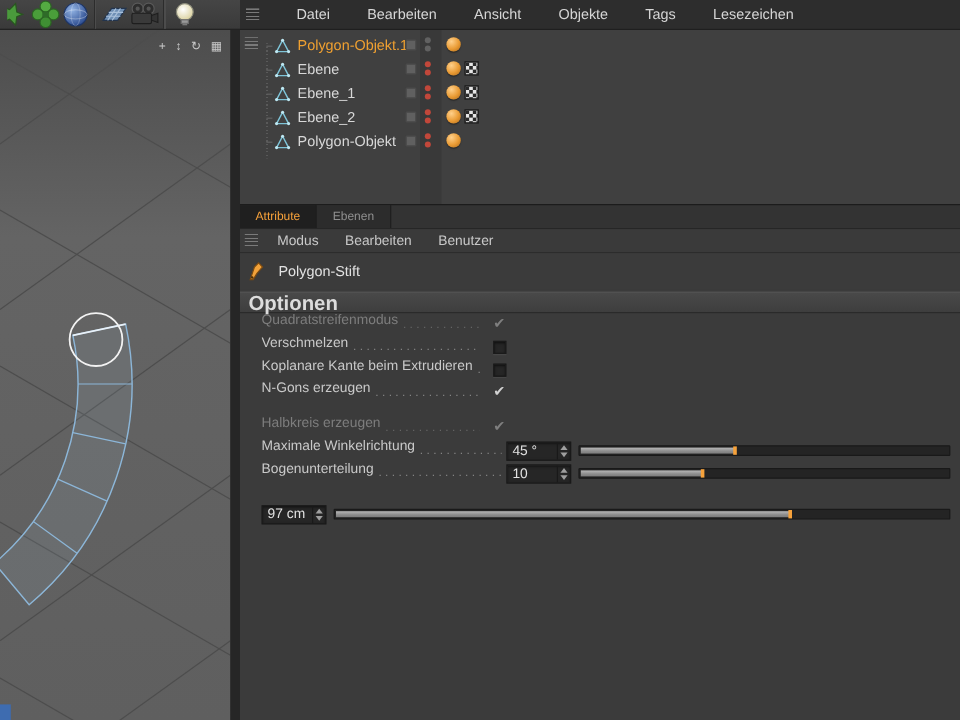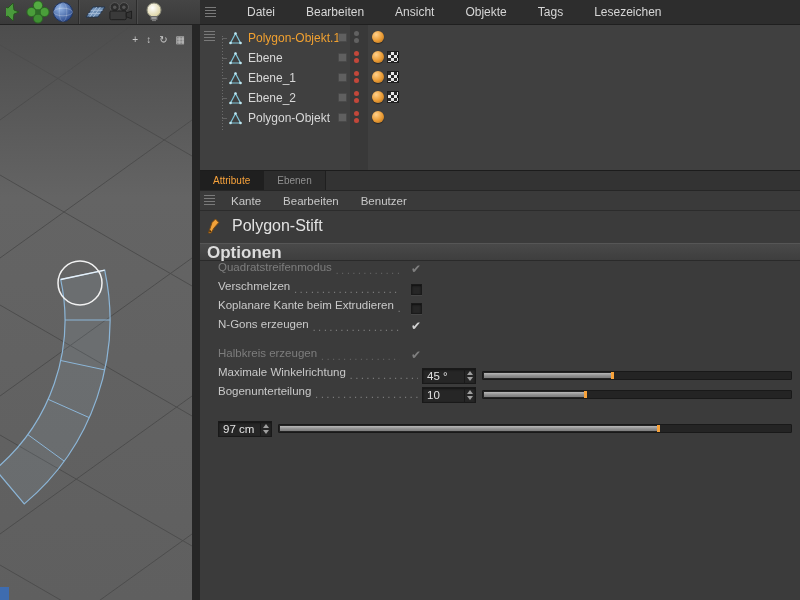--- a/index.html
+++ b/index.html
@@ -43,21 +43,21 @@
 
   
   #attr{position:absolute;left:200px;top:170px;width:600px;height:430px;background:#3b3b3b}
   .tabbar{height:21px;background:#333333;display:flex;border-top:1px solid #1c1c1c;border-bottom:1px solid #262626}
   .tab{padding:0 13px;line-height:20px;font-size:10px;background:#2c2c2c;color:#909090;border-right:1px solid #1f1f1f;cursor:default}
   .tab.active{background:#1f1f1f;color:#f7a23b}
   .amenu{height:20px;background:#3a3a3a;border-bottom:1px solid #2c2c2c;display:flex;align-items:center;gap:22px;padding-left:4px}
   .amenu .grip{margin-right:-6px}
   .amenu .mitem{font-size:11.5px;color:#c8c8c8;cursor:default}
   .toolrow{height:30px;display:flex;align-items:center;gap:8px;padding-left:6px;background:#3b3b3b}
-  .toolrow .ttl{font-size:16px;color:#e2e2e2}
+  .toolrow .ttl{font-size:12px;color:#e2e2e2}
   .sechead{height:18px;line-height:17px;margin-top:2px;padding-left:7px;font-size:17px;font-weight:bold;color:#dcdcdc;background:linear-gradient(#494949,#3e3e3e);border-top:1px solid #565656;border-bottom:1px solid #2a2a2a}
   .row{display:flex;align-items:center;height:19px;padding:0 8px 0 18px}
   .zone{display:flex;overflow:hidden;flex:0 0 auto}
   .z1{width:186px}
   .z2{width:204px}
   .lbl{font-size:11.5px;color:#c9c9c9;white-space:nowrap}
   .lbl.edited{color:#f7a23b}
   .lead{flex:1;overflow:hidden;white-space:nowrap;color:#868686;font-size:10px;margin:0 4px;line-height:19px}
   .lead::after{content:". . . . . . . . . . . . . . . . . . . . . . . . . . . . . . . . . . . . . . . . . . . . . . . . . ."}
   .row.checked-disabled .lbl{color:#7d7d7d}
@@ -298,21 +298,21 @@
 </div>
 
 <div id="attr">
   <div class="tabbar">
     <div class="tab active">Attribute</div>
     <div class="tab inactive">Ebenen</div>
   </div>
 
   <div class="amenu">
     <span class="grip"></span>
-    <span class="mitem">Kante</span>
+    <span class="mitem">Modus</span>
     <span class="mitem">Bearbeiten</span>
     <span class="mitem">Benutzer</span>
   </div>
 
   <div class="toolrow">
     <svg width="18" height="18" viewBox="0 0 18 18">
       <path d="M2.5,16 L6,5.5 L9.5,2 L12.8,5.5 L8,11 L5,16 Z" fill="#f2a23a" stroke="#7a4a12" stroke-width="1"></path>
       <circle cx="4.2" cy="14.2" r="1" fill="#4a2d08"></circle>
     </svg>
     <span class="ttl">Polygon-Stift</span>

